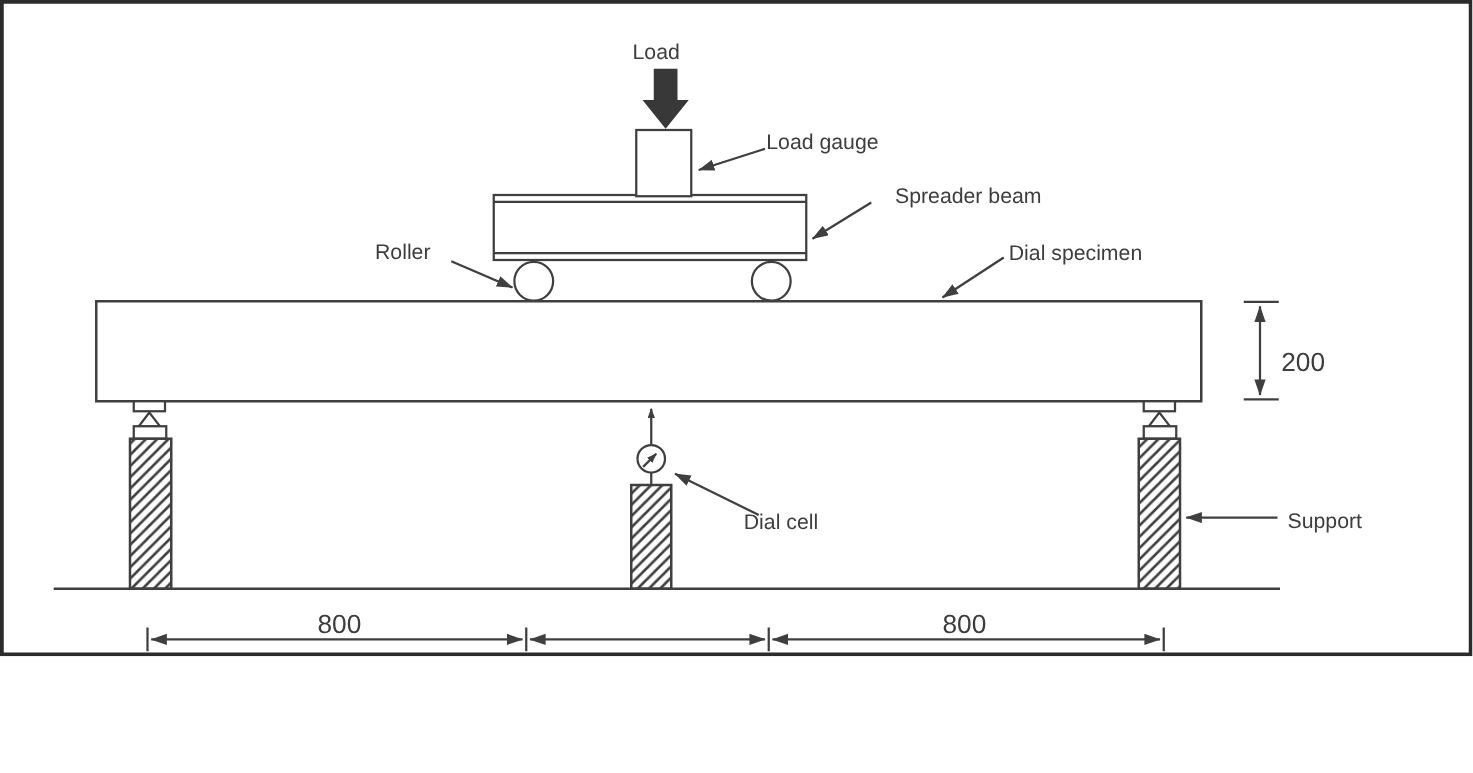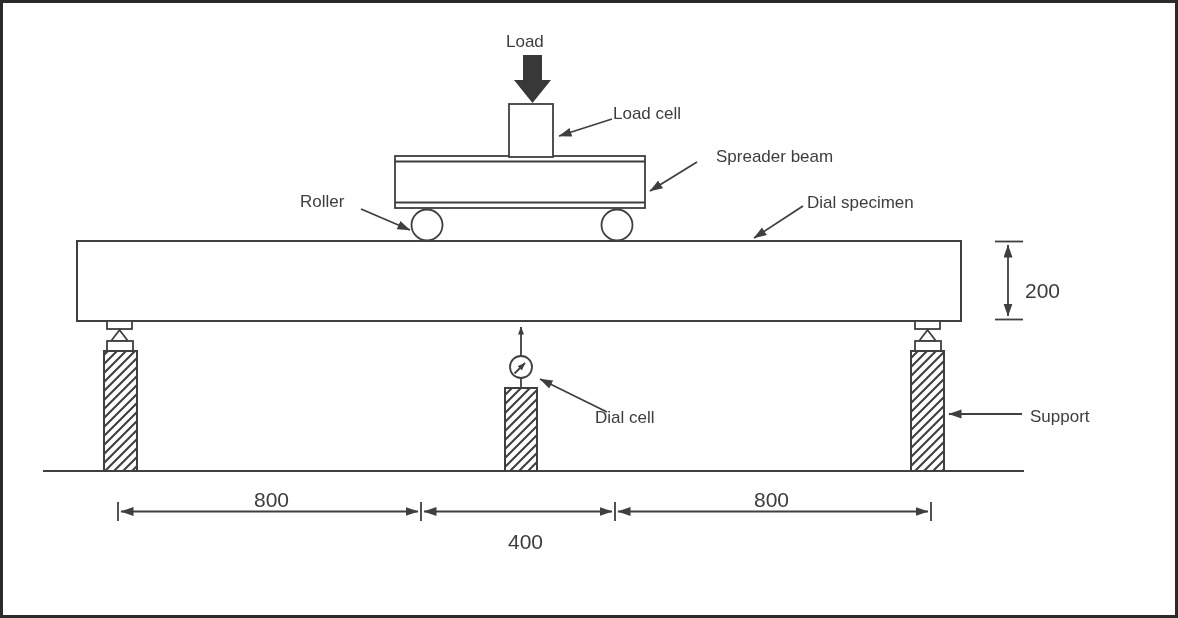--- a/index.html
+++ b/index.html
@@ -1,18 +1,18 @@
 <!DOCTYPE html>
 <html><head>
 <meta charset="utf-8">
 <style>
   html,body{margin:0;padding:0;background:#ffffff;}
   #frame{
     position:relative;
-    width:1178px;height:618px;
+    width:1178px;height:525px;
     box-sizing:border-box;
     background:#ffffff;
     border:3px solid #2b2b2b;
     font-family:"Liberation Sans","DejaVu Sans",sans-serif;
     overflow:hidden;
   }
   #drawing{position:absolute;left:0;top:0;}
   .lbl{
     position:absolute;
     color:#3d3d3d;
@@ -99,21 +99,21 @@
       <line x1="612" y1="119" x2="559" y2="136" marker-end="url(#arr)"></line>
       <line x1="697" y1="162" x2="650" y2="191" marker-end="url(#arr)"></line>
       <line x1="361" y1="209" x2="410" y2="230" marker-end="url(#arr)"></line>
       <line x1="803" y1="206" x2="754" y2="238" marker-end="url(#arr)"></line>
       <line x1="607" y1="412" x2="540" y2="379" marker-end="url(#arr)"></line>
       <line x1="1022" y1="414" x2="949" y2="414" marker-end="url(#arr)"></line>
     </g>
   </svg>
 
   <div class="lbl" style="left:503px;top:29px;">Load</div>
-  <div class="lbl" style="left:610px;top:101px;">Load cell</div>
+  <div class="lbl" style="left:610px;top:101px;">Load gauge</div>
   <div class="lbl" style="left:697px;top:144px;margin-left:16px;">Spreader beam</div>
   <div class="lbl" style="left:297px;top:189px;">Roller</div>
   <div class="lbl" style="left:804px;top:190px;">Dial specimen</div>
   <div class="lbl" style="left:592px;top:405px;">Dial cell</div>
   <div class="lbl" style="left:1027px;top:404px;">Support</div>
 
   <div class="lbl dim" style="left:1022px;top:278px;">200</div>
   <div class="lbl dim" style="left:251px;top:487px;">800</div>
   <div class="lbl dim" style="left:505px;top:486px;margin-top:43px;">400</div>
   <div class="lbl dim" style="left:751px;top:487px;">800</div>

